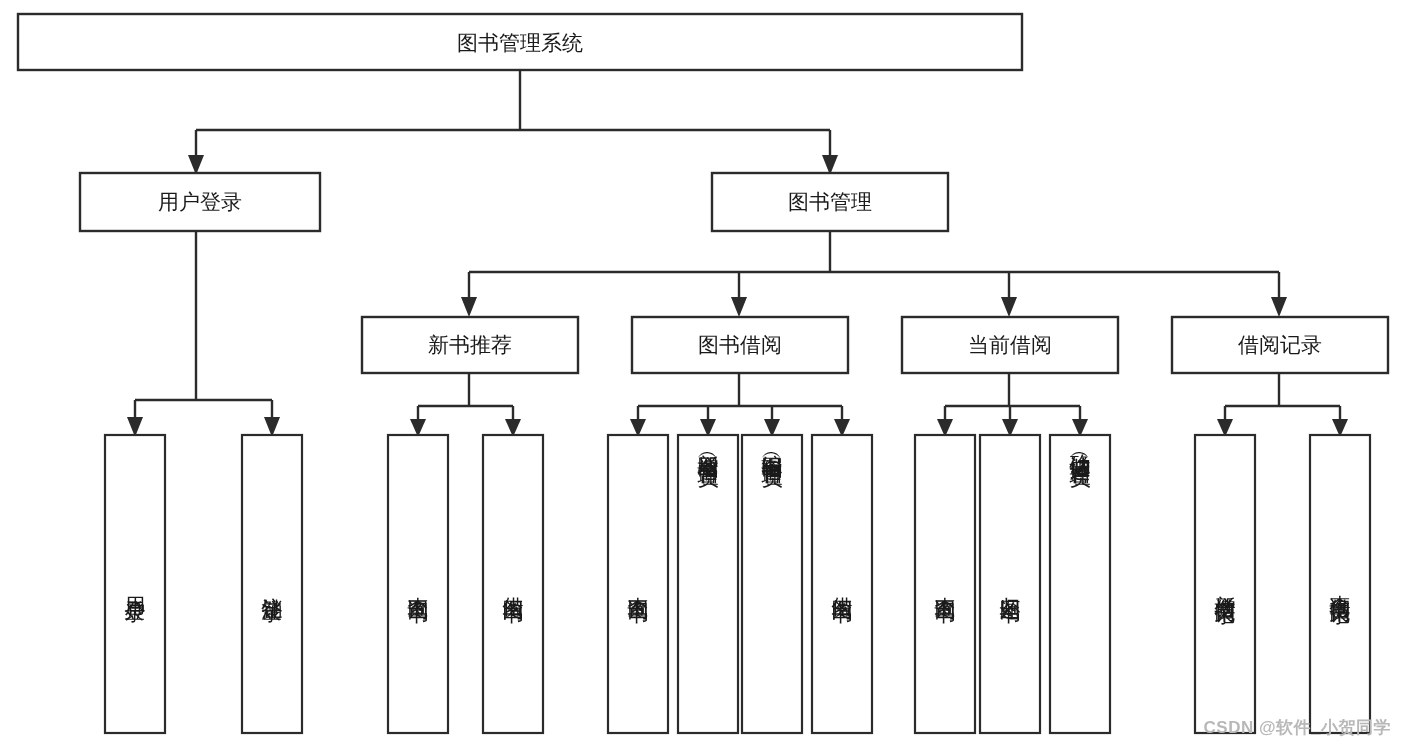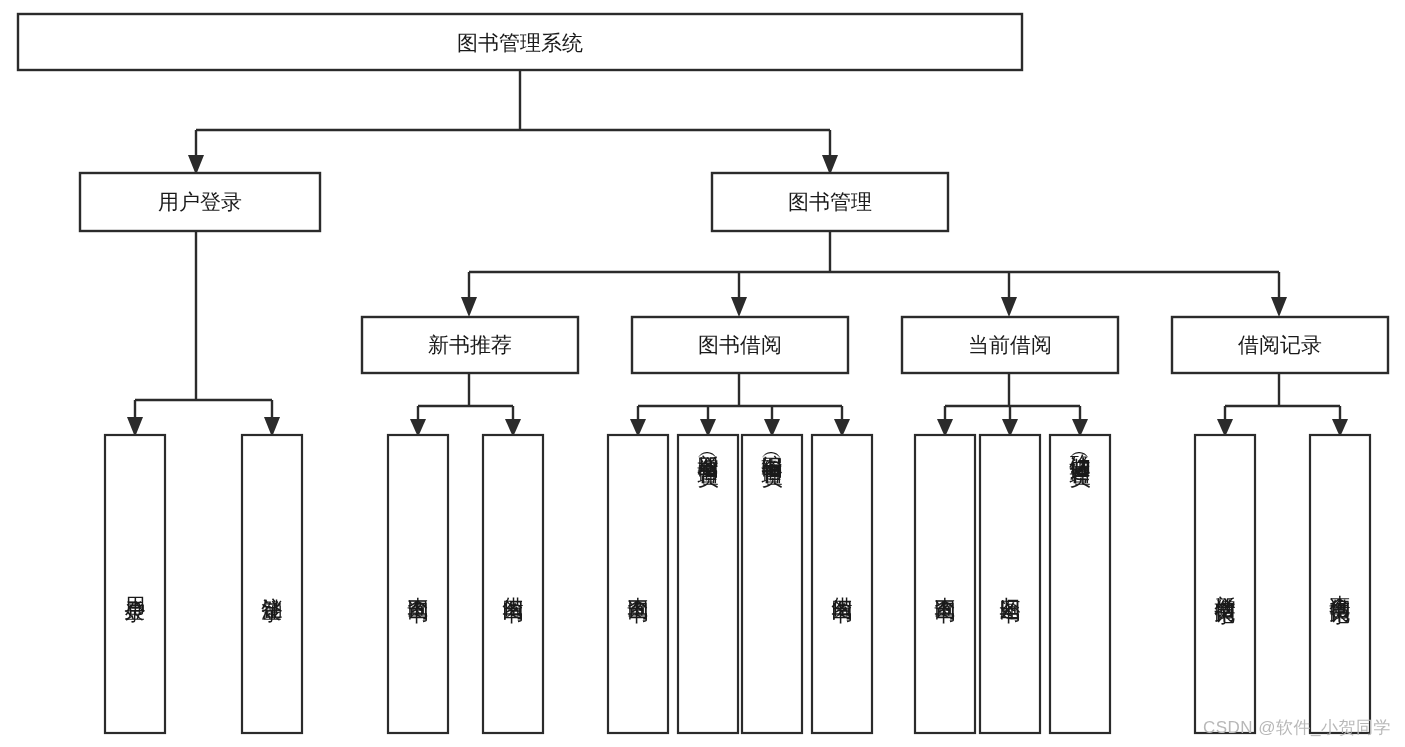--- a/index.html
+++ b/index.html
@@ -71,20 +71,21 @@
   }
   .watermark {
     position: absolute;
     right: 14px;
     bottom: 8px;
     font-family: "Liberation Sans", "DejaVu Sans", sans-serif;
     font-size: 17px;
     color: #b8b8b8;
     letter-spacing: 0.5px;
     user-select: none;
+    font-weight: bold;
   }
 </style>
 </head>
 <body>
 
 <div id="diagram-root">
 
   <svg class="diagram-canvas" viewBox="0 0 1405 747">
 
     <g>

